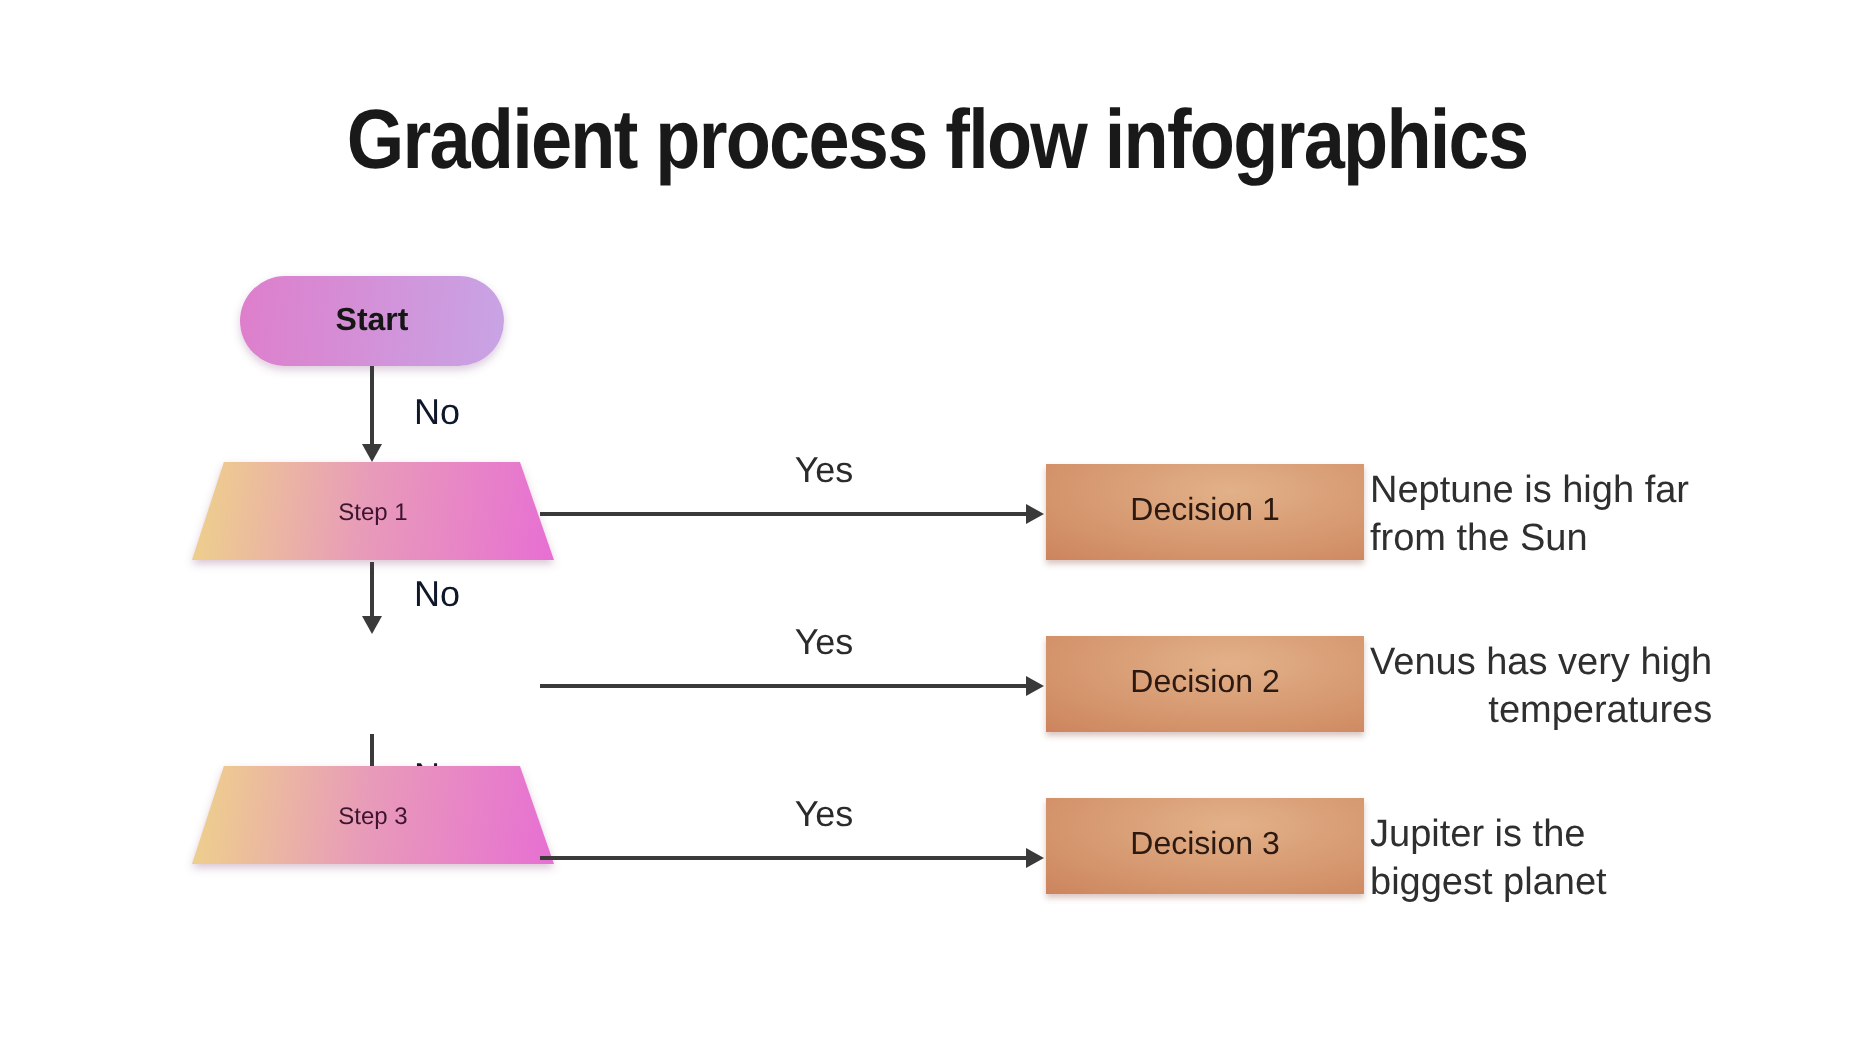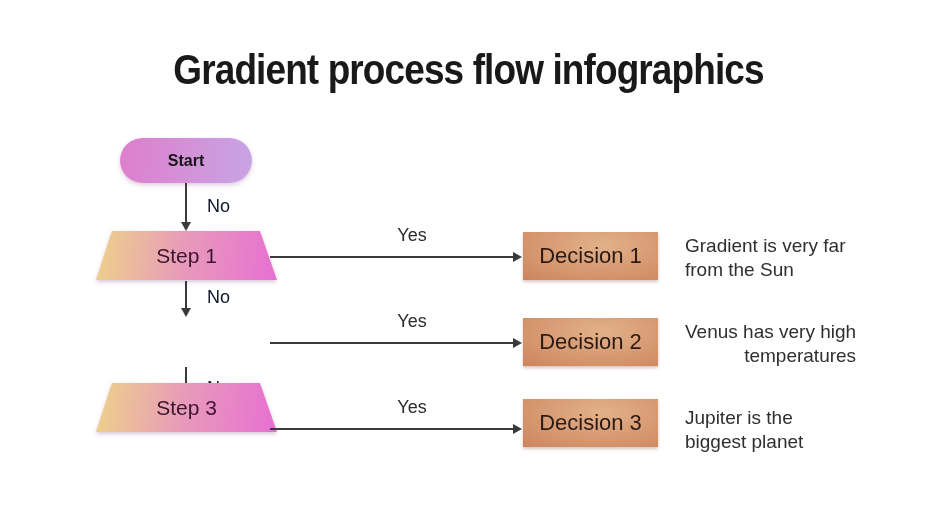--- a/index.html
+++ b/index.html
@@ -28,30 +28,30 @@
   
   .step-wrap {
     position:absolute; left:96px; width:181px; height:49px;
     filter:drop-shadow(0 2px 2px rgba(120,50,100,0.28));
   }
   .step {
     width:100%; height:100%;
     clip-path:polygon(8.8% 0, 90.6% 0, 100% 100%, 0 100%);
     background:linear-gradient(97deg, var(--step-gradient-left) 0%, var(--step-gradient-mid) 48%, var(--step-gradient-right) 100%);
     display:flex; align-items:center; justify-content:center;
-    font-size:21px; color:var(--step-text);
+    font-size:12px; color:var(--step-text);
   }
   .step1 { top:231px; } .step2 { top:317px; } .step3 { top:383px; }
 
   
   .decision {
-    position:absolute; left:523px; width:135px; height:48px;
+    position:absolute; left:523px; width:159px; height:48px;
     background:radial-gradient(130% 150% at 58% 28%, var(--decision-center) 0%, var(--decision-mid) 55%, var(--decision-edge) 100%);
     display:flex; align-items:center; justify-content:center;
-    font-size:22px; color:var(--decision-text);
+    font-size:16px; color:var(--decision-text);
     box-shadow:0 2px 3px rgba(130,65,45,0.3);
   }
   .decision1 { top:232px; } .decision2 { top:318px; } .decision3 { top:384px;margin-top:15px; }
 
   
   .vline { position:absolute; left:185px; width:2px; background:var(--arrow); }
   .vline1 { top:183px; height:40px; }
   .vline2 { top:281px; height:28px; }
   .vline3 { top:367px; height:28px; }
   .arrow-down {
@@ -131,21 +131,21 @@
     <span>Decision 1</span>
   </div>
   <div class="decision decision2">
     <span>Decision 2</span>
   </div>
   <div class="decision decision3">
     <span>Decision 3</span>
   </div>
 
   <div class="note note1">
-    <span>Gradient is very far</span>
+    <span>Neptune is high far</span>
     <span>from the Sun</span>
   </div>
   <div class="note note2">
     <span>Venus has very high</span>
     <span>temperatures</span>
   </div>
   <div class="note note3">
     <span>Jupiter is the</span>
     <span>biggest planet</span>
   </div>

